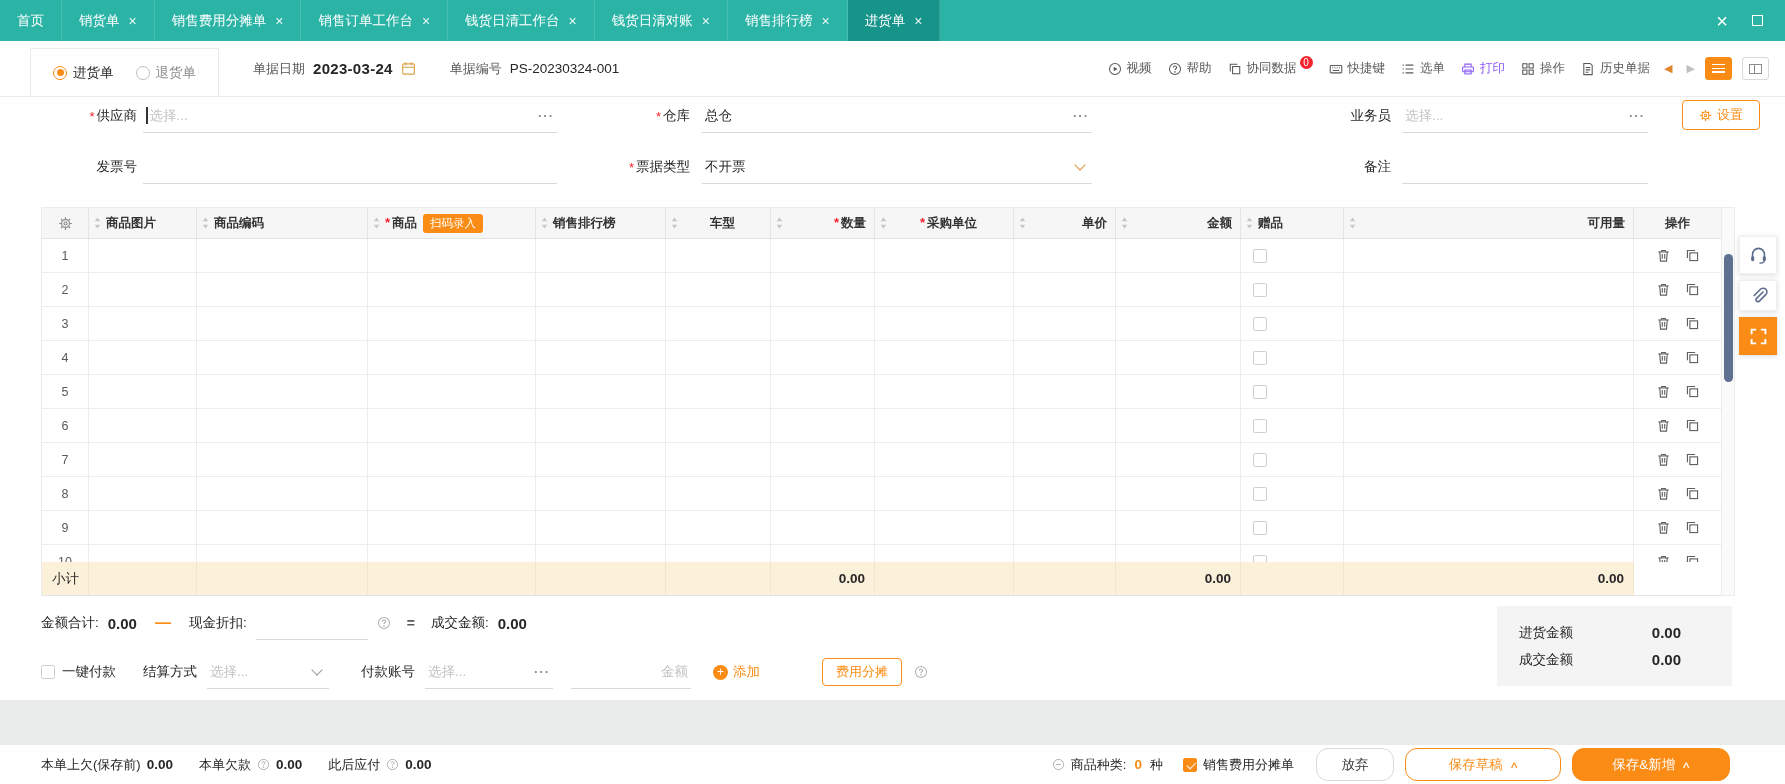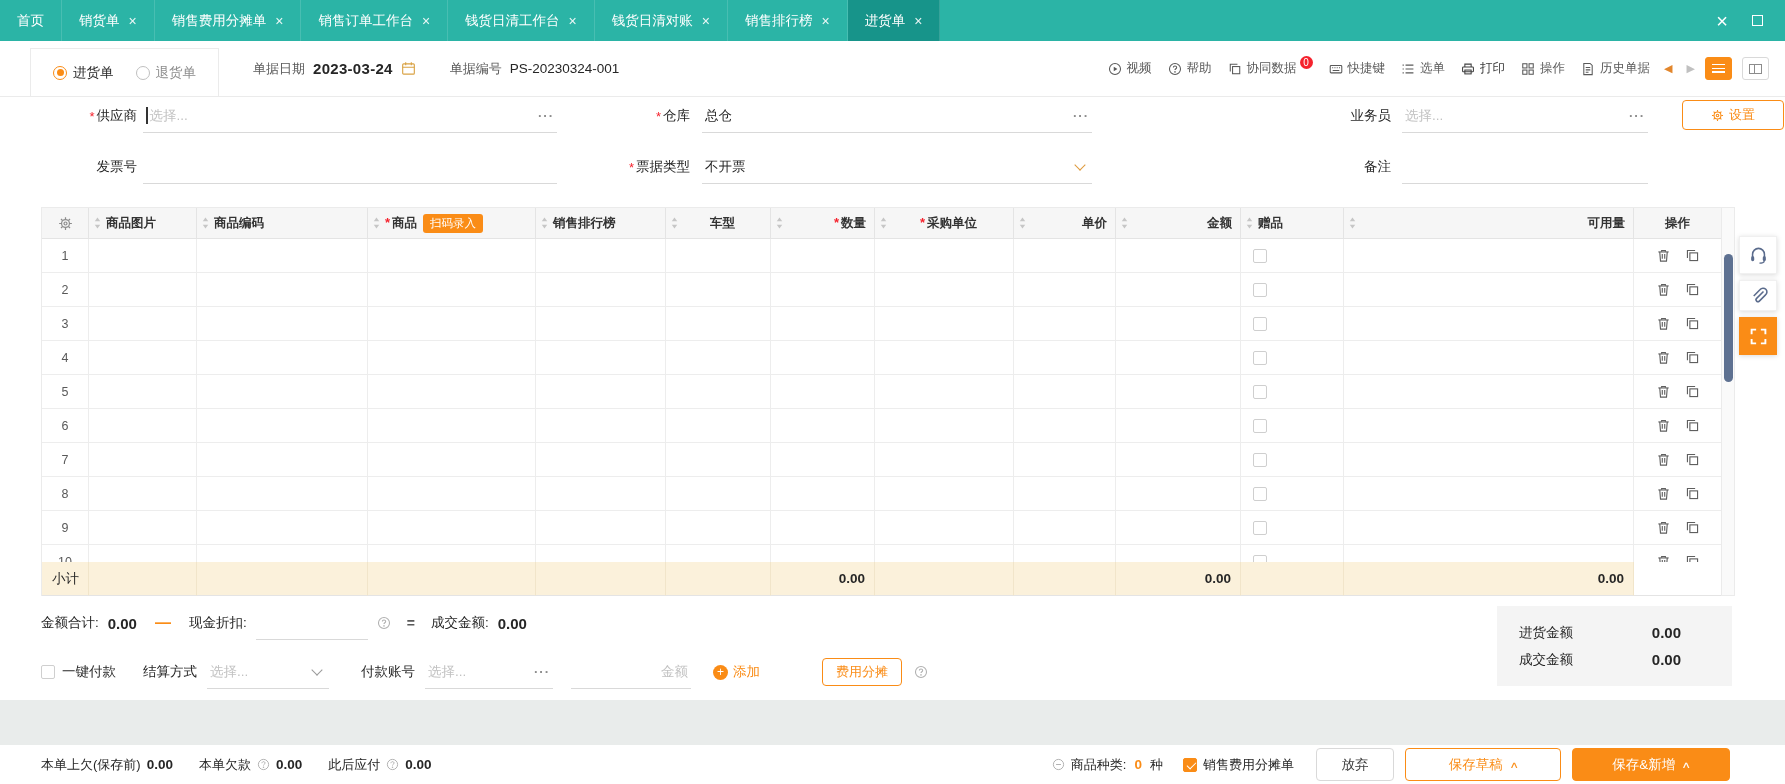--- a/index.html
+++ b/index.html
@@ -35,21 +35,21 @@
   .rdo.on::after{content:"";width:7px;height:7px;border-radius:50%;background:var(--accent,#FA8C16);}
   .rdl{font-size:13.5px;color:#8c8c8c;}
   .rdl.dark{color:#262626;}
   .tgroup{display:flex;align-items:center;gap:8px;margin-left:34px;}
   .tlbl{color:#595959;font-size:13px;white-space:nowrap;}
   .tdate{font-size:15px;font-weight:bold;color:#262626;letter-spacing:.3px;}
   .cal-ic{width:15px;height:15px;color:#D9A244;cursor:pointer;}
   .tdocno{font-size:13.5px;color:#262626;}
   .tacts{display:flex;align-items:center;gap:16px;margin-left:auto;}
   .tact{display:flex;align-items:center;gap:5px;color:#595959;font-size:12.5px;cursor:pointer;white-space:nowrap;}
-  .tact.disabled{color:#404040;}
+  .tact.disabled{color:#8b5cf6;}
   .tic{width:14px;height:14px;}
   .badge{background:var(--danger,#F5222D);color:#fff;font-size:10px;min-width:13px;height:13px;border-radius:7px;display:inline-flex;align-items:center;justify-content:center;transform:translateY(-6px);margin-left:-2px;padding:0 2px;}
   .arr{color:#c0c0c0;font-size:11px;margin-left:14px;cursor:pointer;}
   .arr.left{color:#E2862C;}
   .vbtn{width:27px;height:23px;border-radius:3px;border:1px solid #d9d9d9;margin-left:10px;display:inline-flex;align-items:center;justify-content:center;background:#fff;cursor:pointer;}
   .vbtn.orange{background:var(--accent,#FA8C16);border-color:var(--accent,#FA8C16);}
   .lines{width:13px;height:9px;background:linear-gradient(#fff 0 1.5px,transparent 1.5px 3.7px,#fff 3.7px 5.2px,transparent 5.2px 7.4px,#fff 7.4px 9px);}
   .colsic{width:13px;height:10px;border:1px solid #8c8c8c;position:relative;}
   .colsic::after{content:"";position:absolute;left:4px;top:0;bottom:0;width:1px;background:#8c8c8c;}
 
@@ -58,21 +58,21 @@
   .frow .flbl{position:absolute;top:0;height:34px;display:flex;align-items:center;justify-content:flex-end;font-size:13.5px;color:#262626;white-space:nowrap;}
   .star{color:var(--danger,#F5222D);font-style:normal;margin-right:2px;font-size:13px;}
   .ufield{height:34px;border-bottom:1px solid #d9d9d9;display:flex;align-items:center;padding:0 3px;font-size:13.5px;background:#fff;}
   .frow .ufield{position:absolute;top:0;}
   .ph{color:#c2c2c2;flex:1;}
   .fvval{color:#262626;flex:1;}
   .dots{color:#8c8c8c;font-weight:bold;font-size:13px;letter-spacing:1px;cursor:pointer;line-height:1;}
   .cursor{width:1.5px;height:17px;background:#333;margin-right:2px;}
   .chev{width:8px;height:8px;border-right:1.6px solid #DE9A3C;border-bottom:1.6px solid #DE9A3C;transform:rotate(45deg);margin:-4px 5px 0 0;cursor:pointer;}
   .chev.gray{border-color:#9a9a9a;}
-  .settings-btn{position:absolute;top:1px;height:30px;padding:0 28px;border:1px solid var(--accent,#FA8C16);border-radius:4px;color:var(--accent,#FA8C16);display:flex;align-items:center;gap:5px;font-size:13px;background:#fff;cursor:pointer;}
+  .settings-btn{position:absolute;top:1px;height:30px;padding:0 16px;border:1px solid var(--accent,#FA8C16);border-radius:4px;color:var(--accent,#FA8C16);display:flex;align-items:center;gap:5px;font-size:13px;background:#fff;cursor:pointer;}
   .settings-btn svg{width:13px;height:13px;}
 
   
   .grid{position:absolute;left:41px;top:166px;width:1694px;}
   .ghead{display:flex;height:32px;background:#f6f6f6;border-top:1px solid #ebebeb;border-left:1px solid #ebebeb;width:1680px;}
   .hcell{position:relative;border-right:1px solid #e4e4e4;border-bottom:1px solid #e4e4e4;display:flex;align-items:center;padding:0 8px 0 17px;font-size:12.5px;color:#333;font-weight:600;flex:0 0 auto;}
   .hcell.c-gear{padding:0;justify-content:center;}
   .hcell.c-ops{padding:0;justify-content:center;}
   .hsort{position:absolute;left:5px;width:7px;height:12px;color:#c6c6c6;cursor:pointer;}
   .hlabel{flex:1;display:block;white-space:nowrap;}
@@ -117,21 +117,21 @@
   .plus-ic{width:15px;height:15px;background:var(--accent,#FA8C16);border-radius:50%;color:#fff;display:inline-flex;align-items:center;justify-content:center;font-size:12px;line-height:1;}
   .fee-btn{height:28px;padding:0 13px;border:1px solid var(--accent,#FA8C16);color:var(--accent,#FA8C16);border-radius:4px;background:#fff;display:inline-flex;align-items:center;font-size:13px;cursor:pointer;font-family:inherit;}
 
   
   .footer{position:absolute;left:0;top:745px;width:1785px;height:39px;background:#fff;display:flex;align-items:center;padding:0 55px 0 41px;}
   .fitem{display: flex;align-items:center;gap:6px;margin-right:26px;white-space:nowrap;}
   .flab{font-size:13px;color:#262626;}
   .fval{font-weight:bold;font-size:13.5px;color:#262626;}
   .sku-num{color:var(--accent,#FA8C16);font-weight:bold;font-size:13.5px;margin:0 2px;}
   .fspacer{flex:1;}
-  .btn{height:33px;border-radius:4px;display:inline-flex;align-items:center;justify-content:center;font-size:13.5px;cursor:pointer;font-family:inherit;gap:8px;}
+  .btn{height:33px;border-radius:12px;display:inline-flex;align-items:center;justify-content:center;font-size:13.5px;cursor:pointer;font-family:inherit;gap:8px;}
   .btn-plain{width:78px;background:#fff;border:1px solid #d9d9d9;color:#404040;margin-right:11px;}
   .btn-outline{width:156px;background:#fff;border:1px solid var(--accent,#FA8C16);color:var(--accent,#FA8C16);margin-right:11px;}
   .btn-primary{width:158px;background:var(--accent,#FA8C16);border:1px solid var(--accent,#FA8C16);color:#fff;}
   .caret-up{font-size:9px;transform:scaleX(1.5);opacity:.95;}
 
   
   .floaties{position:absolute;right:8px;top:236px;display:flex;flex-direction:column;gap:6px;align-items:center;z-index:6;}
   .fl{width:38px;height:38px;background:#fff;border:1px solid #f0f0f0;box-shadow:0 1px 5px rgba(0,0,0,.15);display:flex;align-items:center;justify-content:center;color:#5a6b8c;cursor:pointer;}
   .fl.small{height:31px;}
   .fl svg{width:19px;height:19px;}

